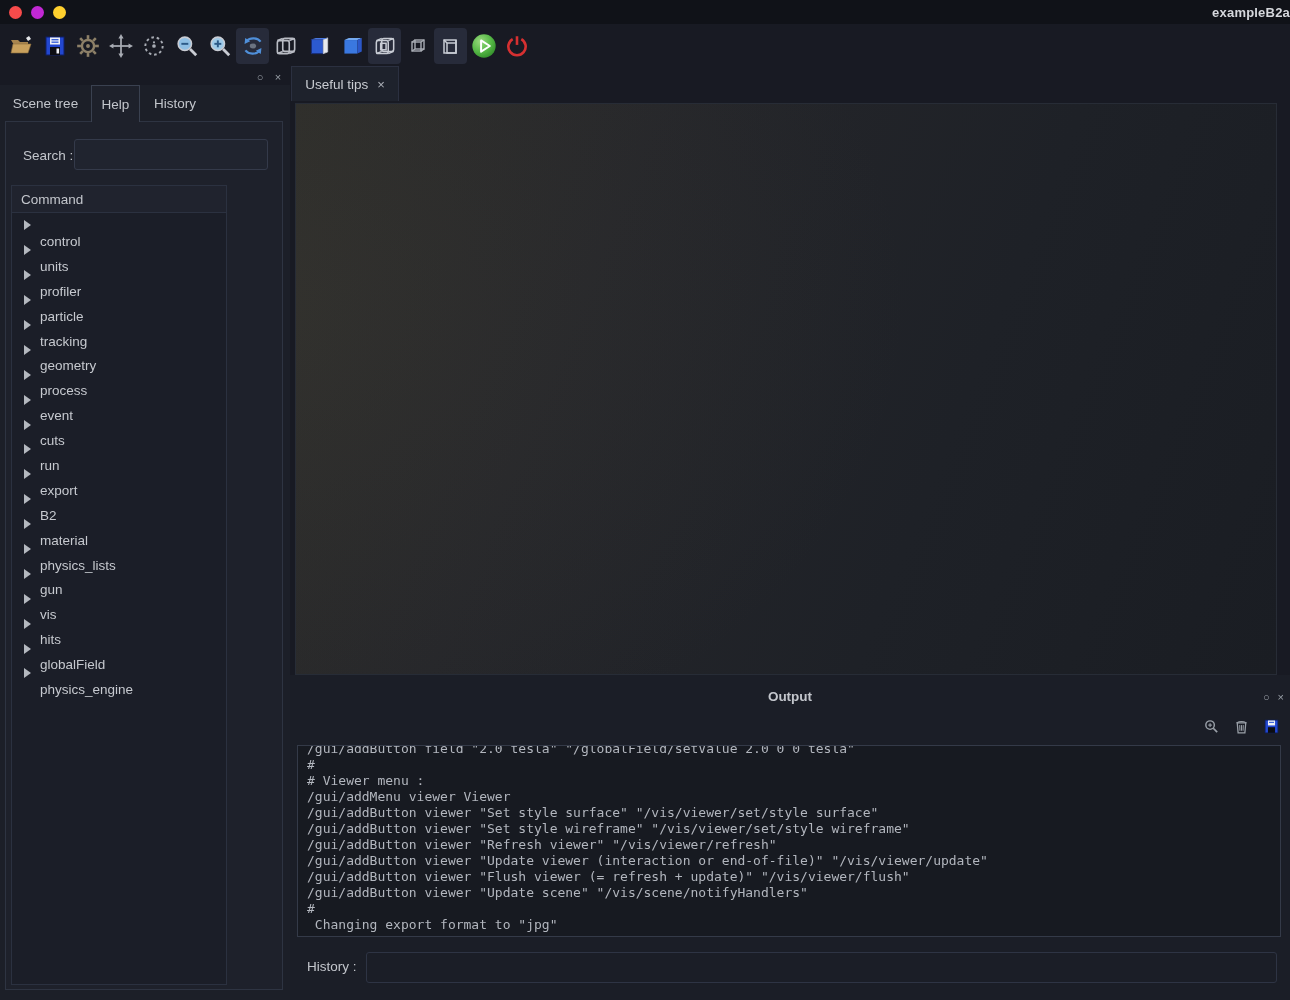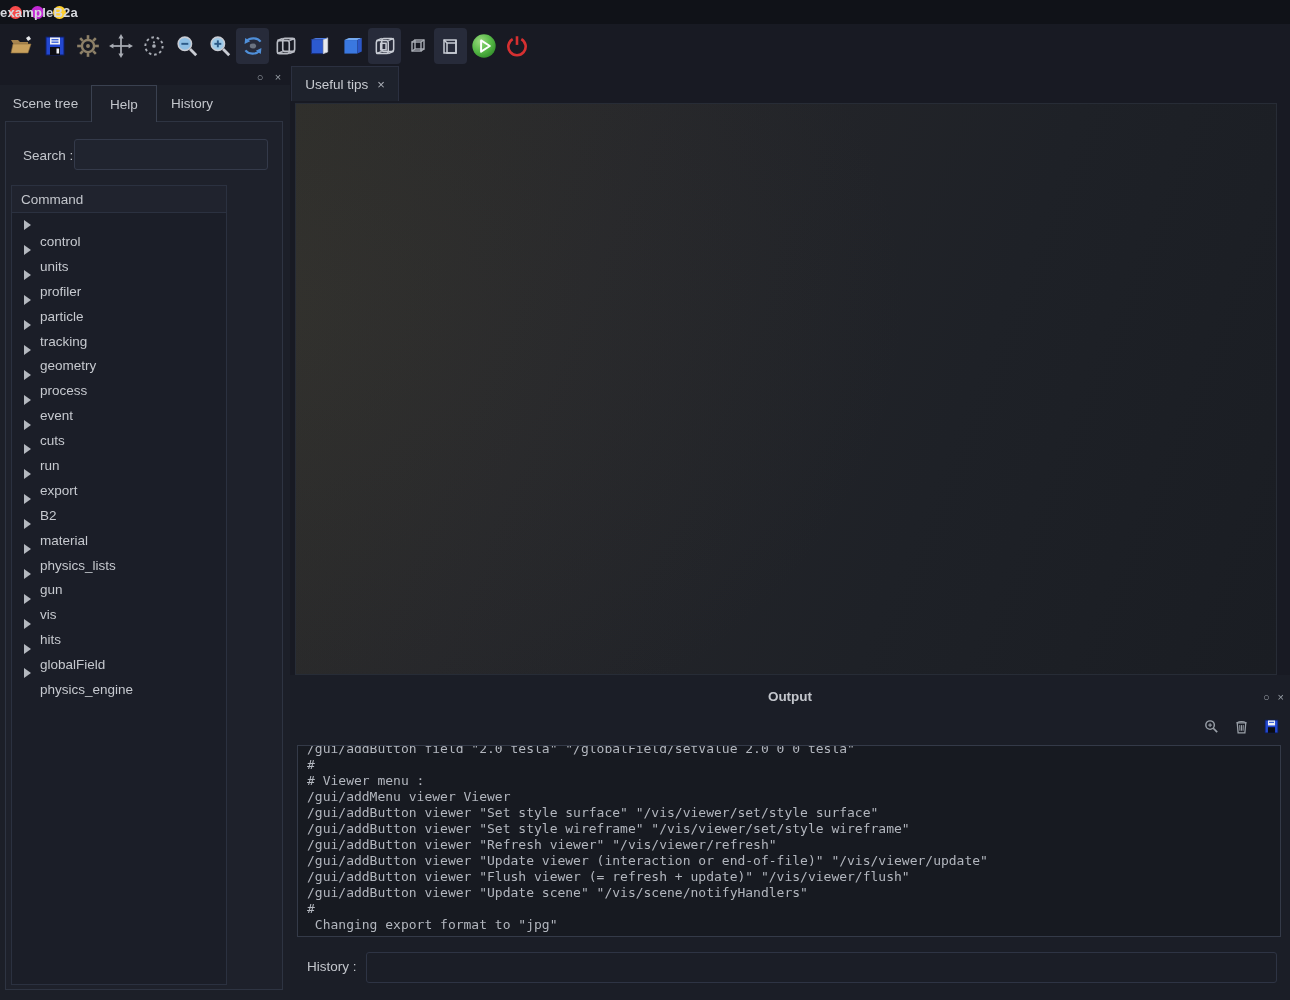--- a/index.html
+++ b/index.html
@@ -2,40 +2,40 @@
 <html><head>
 <meta charset="utf-8">
 <style>
   * { margin:0; padding:0; box-sizing:border-box; }
   html,body { width:1290px; height:1000px; background:#15171f; font-family:"Liberation Sans","DejaVu Sans",sans-serif; overflow:hidden; }
   #root { position:relative; width:1290px; height:1000px; background:#181a23; }
 
   
   .titlebar { position:absolute; left:0; top:0; width:1290px; height:24px; background:#101218; display:flex; align-items:center; }
   .tl-dot { width:13px; height:13px; border-radius:50%; margin-left:9px; }
-  .win-title { position:absolute; left:0; right:0; text-align:left; color:#d6d8dd; font-size:13px; font-weight:bold; letter-spacing:.2px; }
+  .win-title { position:absolute; left:0; right:0; text-align:right; color:#d6d8dd; font-size:13px; font-weight:bold; letter-spacing:.2px; }
 
   
   .toolbar { position:absolute; left:0; top:24px; width:1290px; height:44px; background:#181a23; display:flex; align-items:center; padding-left:5px; }
   .tbtn { width:33px; height:36px; display:flex; align-items:center; justify-content:center; border-radius:4px; margin-right:0px; }
   .tbtn.active { background:#272b3a; }
   .tbtn svg { display:block; }
 
   
   .strip { position:absolute; left:290px; top:68px; width:1000px; height:35px; background:#181a23; }
   .mini-ctl { position:absolute; top:70px; color:#9aa0a8; font-size:11px; width:16px; height:14px; text-align:center; line-height:14px; }
   .useful-tab { position:absolute; left:291px; top:66px; width:108px; height:35px; background:#1e222c; border:1px solid #2b3040; border-bottom:none; display:flex; align-items:center; justify-content:center; gap:9px; color:#c9ccd2; font-size:13.5px; }
   .useful-tab .tab-x { color:#aeb2ba; font-size:13px; }
 
   
   .sidebar-col { position:absolute; left:0; top:85px; width:290px; height:915px; background:#1c1f28; }
   .side-tabs { position:absolute; left:0; top:85px; width:290px; height:37px; display:flex; font-size:13.5px; color:#c3c6cc; }
   .side-tab { display:flex; align-items:center; justify-content:center; height:37px; }
   .side-tab.t0 { width:91px; }
-  .side-tab.t1 { width:66px; }
+  .side-tab.t1 { width:49px; }
   .side-tab.t2 { width:70px; }
   .side-tab.active { background:#1e212b; border:1px solid #3a4150; border-bottom:none; position:relative; z-index:2; }
   .side-panel { position:absolute; left:5px; top:121px; width:278px; height:869px; background:#1e212b; border:1px solid #2e3442; }
   .search-row { position:absolute; left:0; top:17px; width:100%; height:32px; display:flex; align-items:center; }
   .search-label { color:#c3c6cc; font-size:13.5px; margin-left:17px; }
   .search-input { position:absolute; left:68px; top:0; width:194px; height:31px; background:#20242f; border:1px solid #343a4a; border-radius:3px; color:#d0d3d8; font-size:13px; padding:0 8px; outline:none; }
   .tree-box { position:absolute; left:5px; top:63px; width:216px; height:800px; border:1px solid #2b3140; background:#1b1e28; }
   .tree-header { height:27px; line-height:27px; padding-left:9px; color:#c3c6cc; font-size:13.5px; background:#20232e; border-bottom:1px solid #2b3140; }
   .titem { height:24.9px; display:flex; align-items:center; cursor:default; }
   .tri { width:0; height:0; border-left:7px solid #b4b8bf; border-top:5px solid transparent; border-bottom:5px solid transparent; margin-left:12px; }

